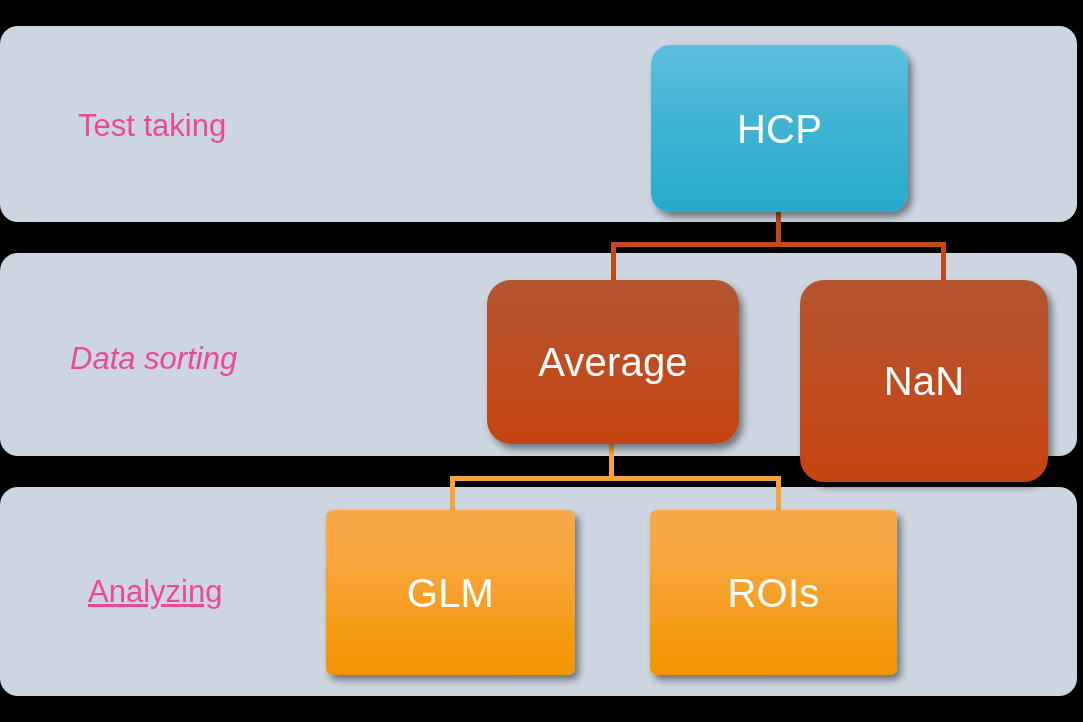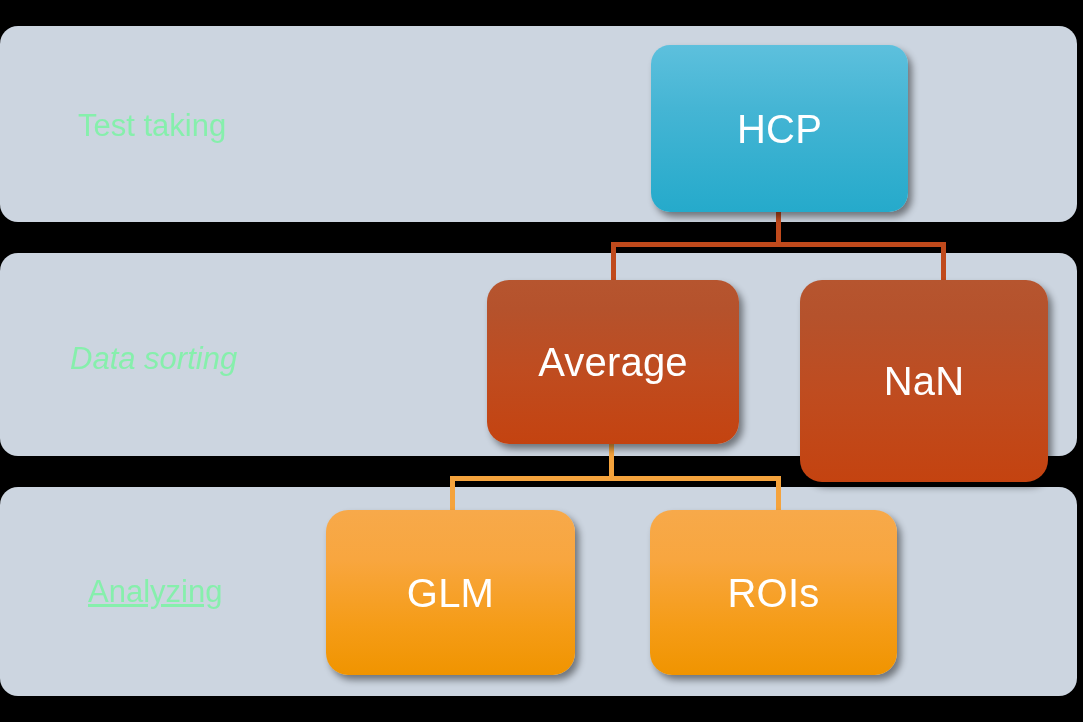--- a/index.html
+++ b/index.html
@@ -20,21 +20,21 @@
 
   
   .band {
     position: absolute;
     background: #ccd5e0;
     border-radius: 18px;
     box-sizing: border-box;
   }
   .band-label {
     position: absolute;
-    color: #86efac;
+    color: #ec4899;
     font-size: 31px;
     line-height: 1;
     white-space: nowrap;
     font-family: "Liberation Sans", sans-serif;
   }
 
   
   .conn {
     position: absolute;
     background: #c04a1c;
@@ -57,23 +57,25 @@
     letter-spacing: 0.2px;
     box-shadow: 4px 5px 7px rgba(0,0,0,0.45);
     font-family: "Liberation Sans", sans-serif;
   }
   .node-hcp {
     background: linear-gradient(180deg, #5dc0dd 0%, #45b5d4 38%, #25aacb 100%);
     border-radius: 19px;
   }
   .node-red {
     background: linear-gradient(180deg, #b6552f 0%, #b5522c 18%, #bf4c20 55%, #c44310 100%);
+    border-radius: 24px;
   }
   .node-orange {
     background: linear-gradient(180deg, #f7a94a 0%, #f8a63f 30%, #f59c17 70%, #f09400 100%);
+    border-radius: 7px;
   }
   .node-label {
     pointer-events: none;
   }
 </style>
 </head>
 <body>
 
 <div id="canvas">
 

